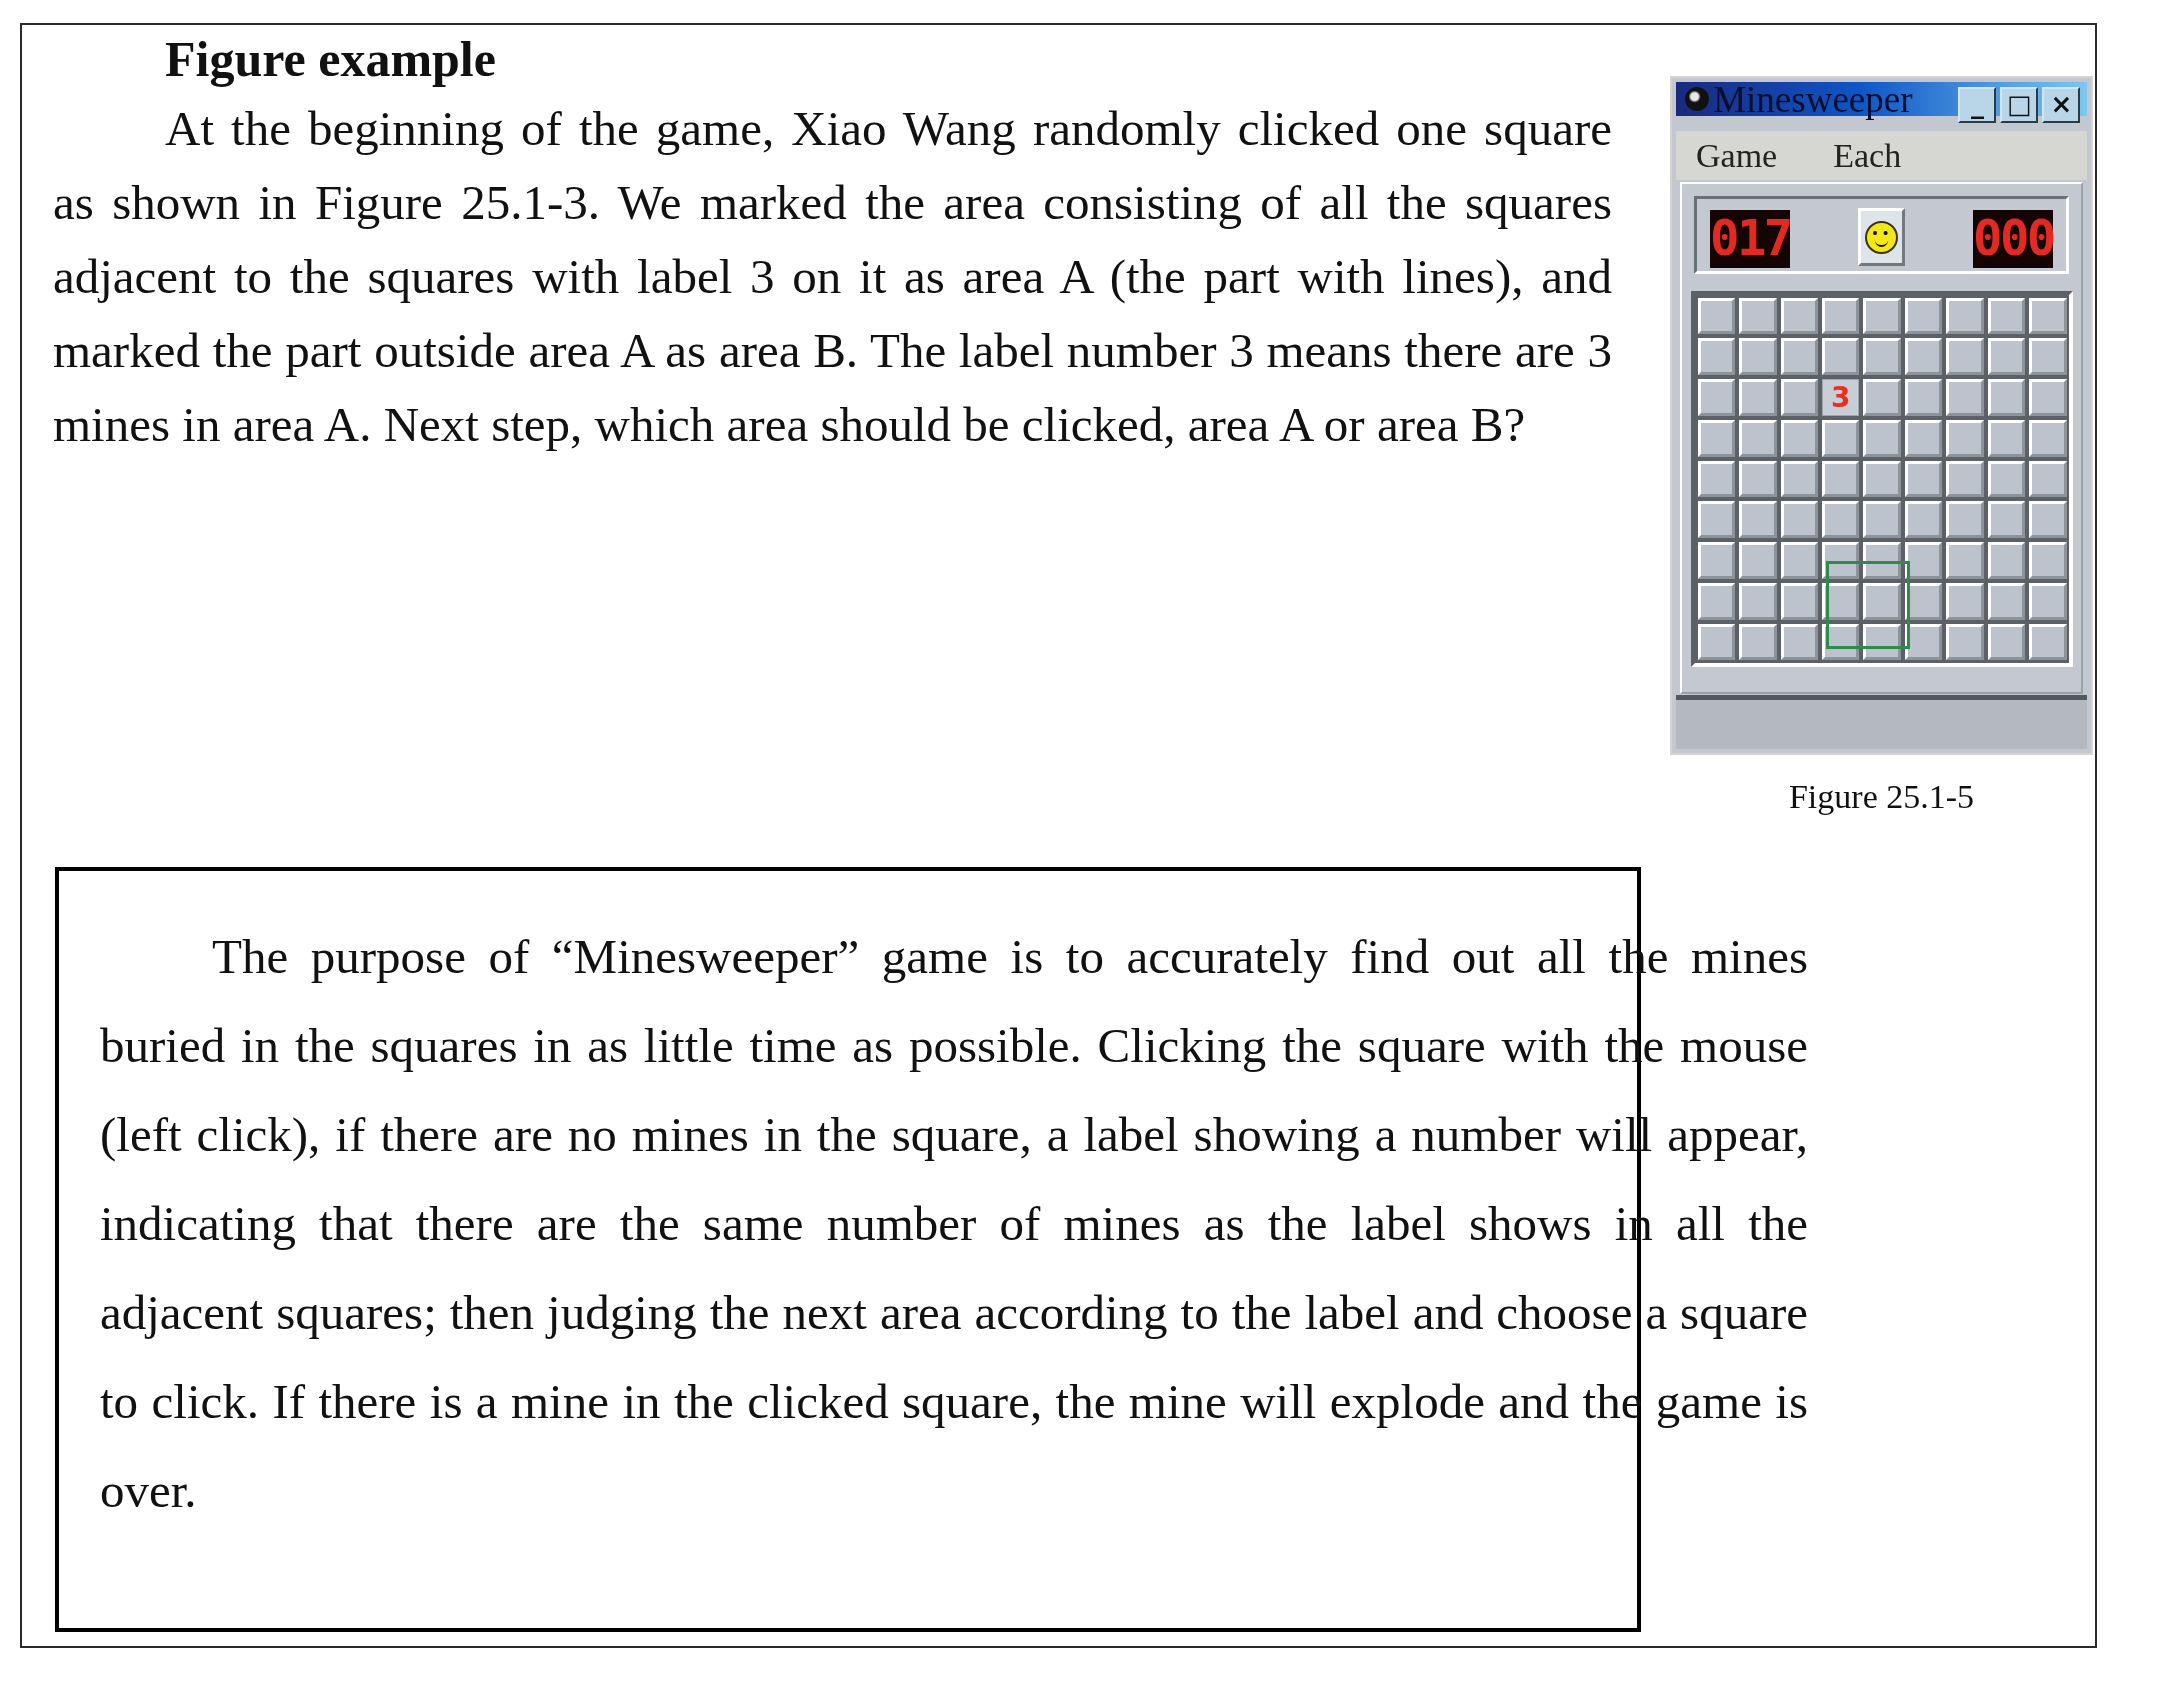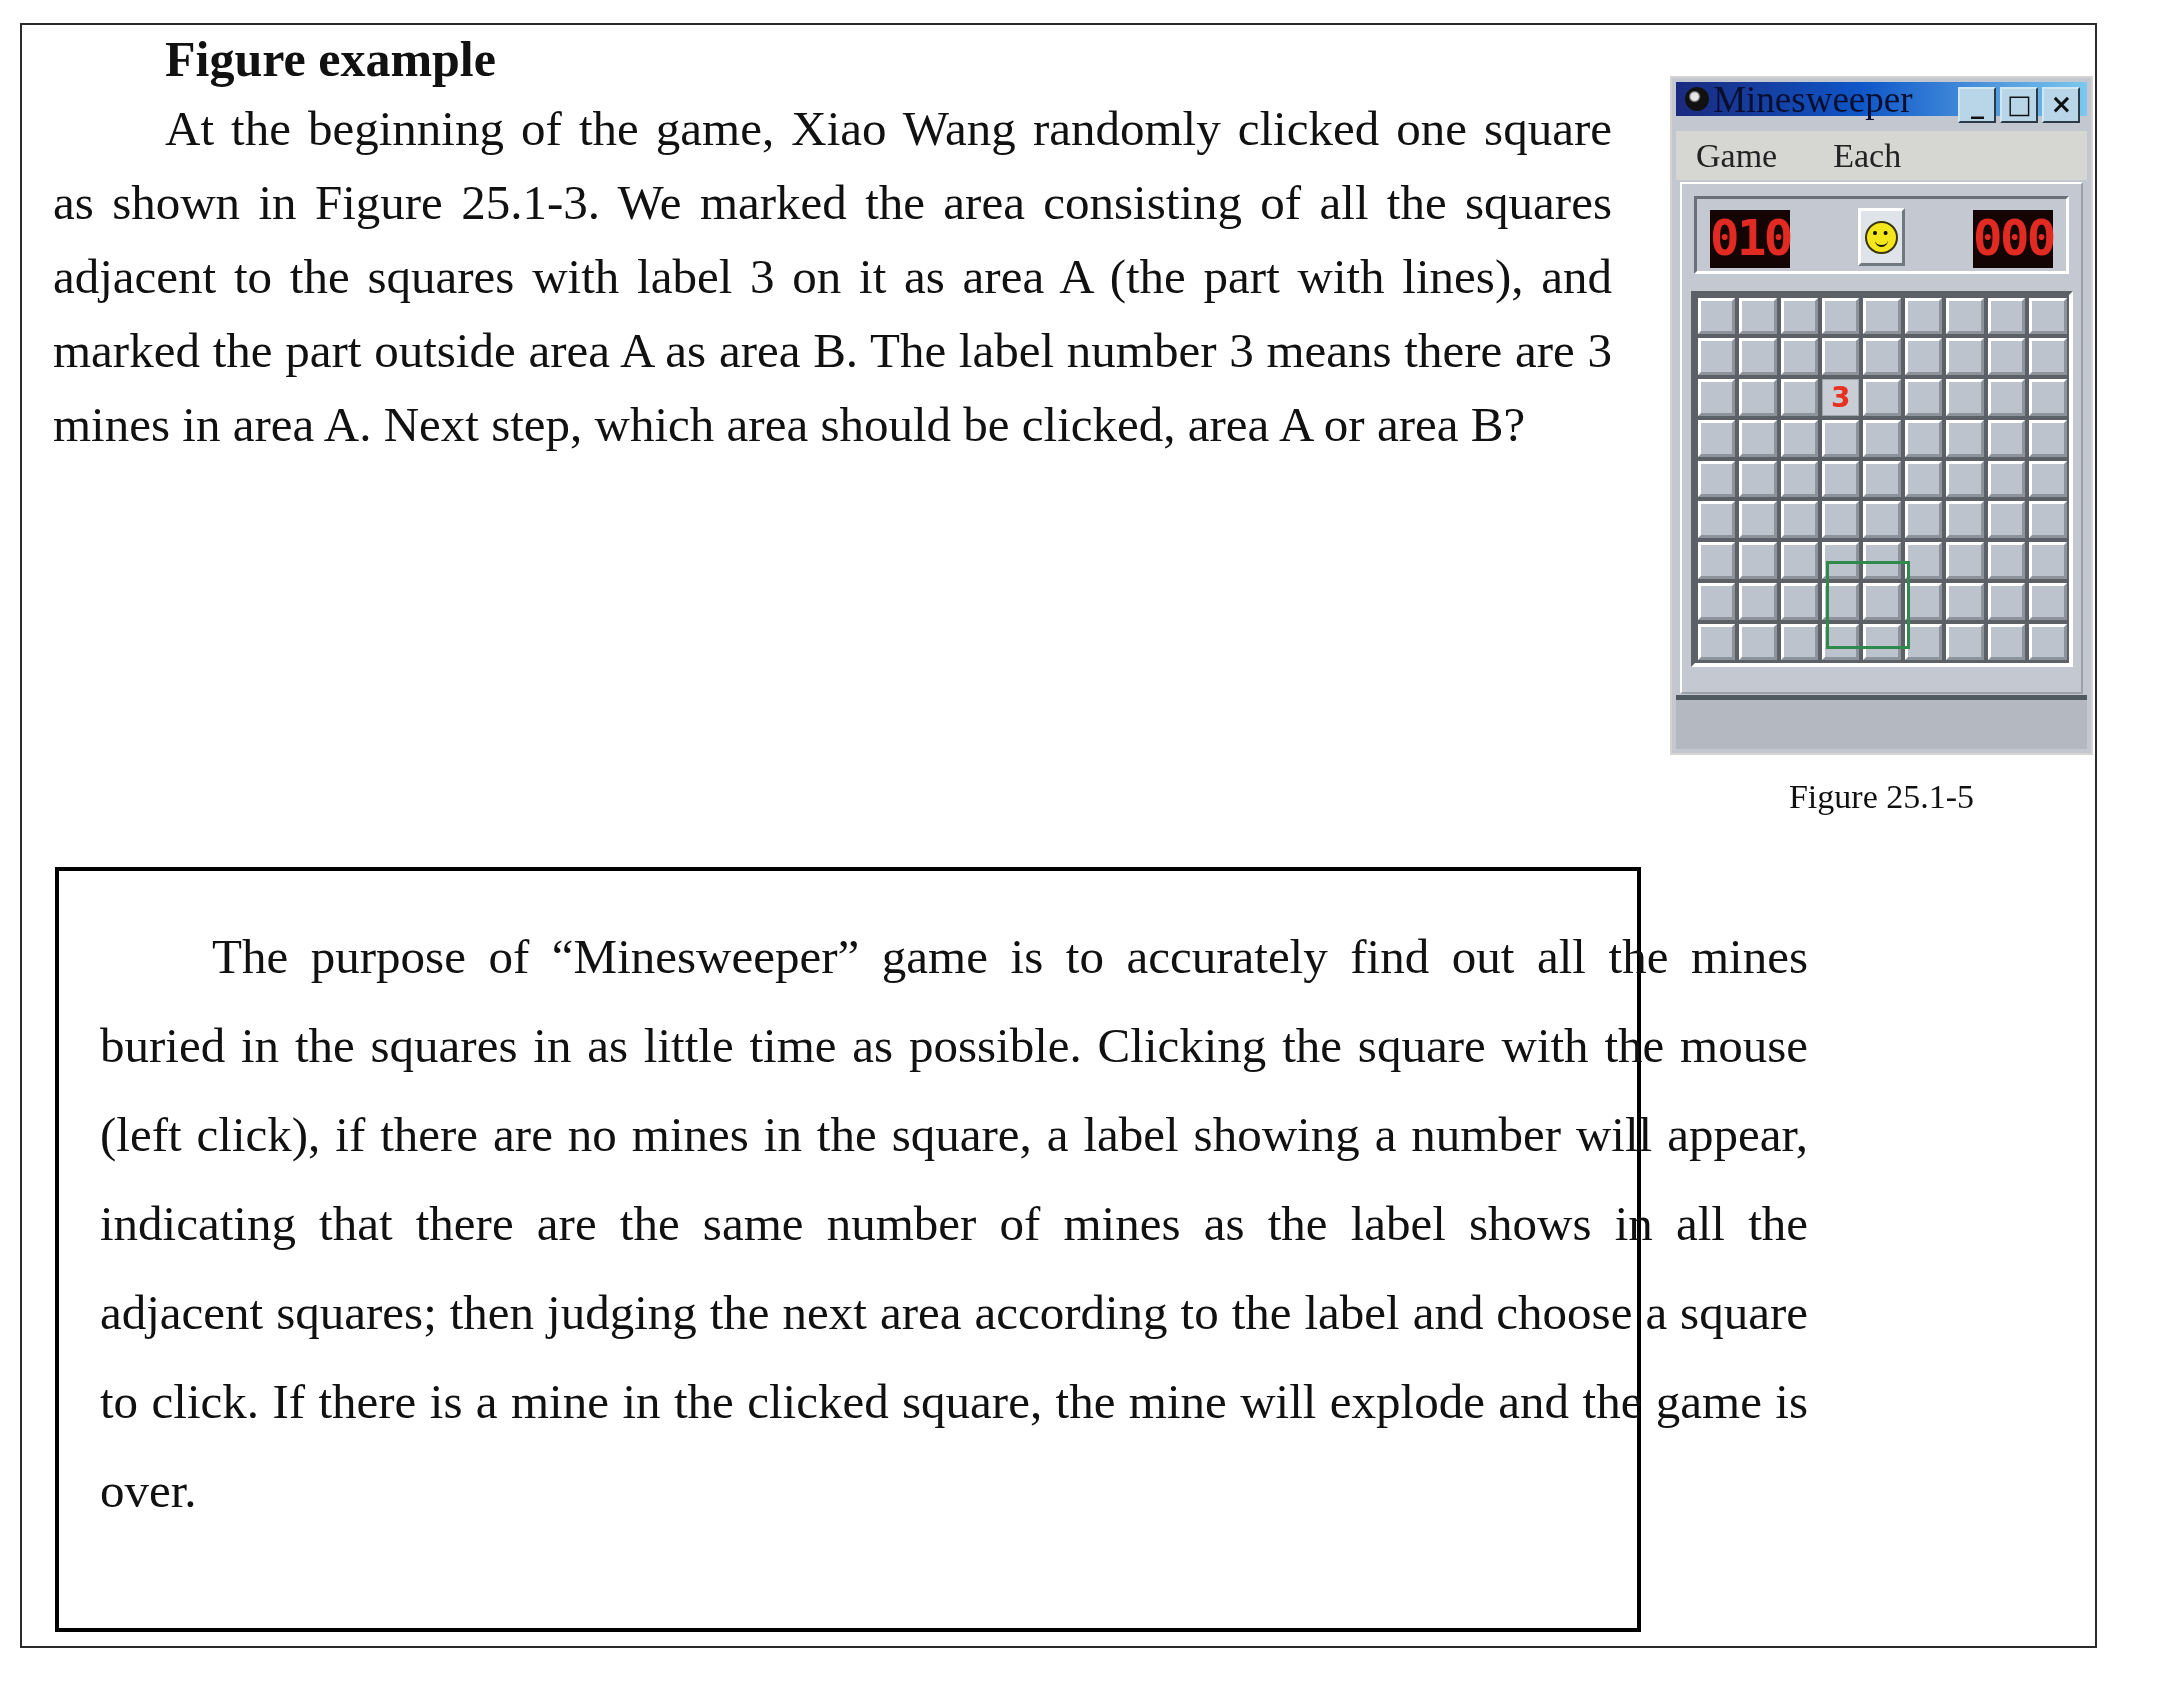--- a/index.html
+++ b/index.html
@@ -98,21 +98,21 @@
       <div class="ms-ctrl"><span>□</span></div>
       <div class="ms-ctrl"><span>×</span></div>
     </div>
   </div>
   <div class="ms-menu serif">
     <span>Game</span>
     <span>Each</span>
   </div>
   <div class="ms-body">
     <div class="ms-panel">
-      <div class="lcd left">010</div>
+      <div class="lcd left">017</div>
       <div class="face-btn">
         <div class="face"></div>
       </div>
       <div class="lcd right">000</div>
     </div>
     <div class="ms-grid-wrap">
       <div class="ms-grid" id="ms-grid">
           <div class="cell"></div>
           <div class="cell"></div>
           <div class="cell"></div>

